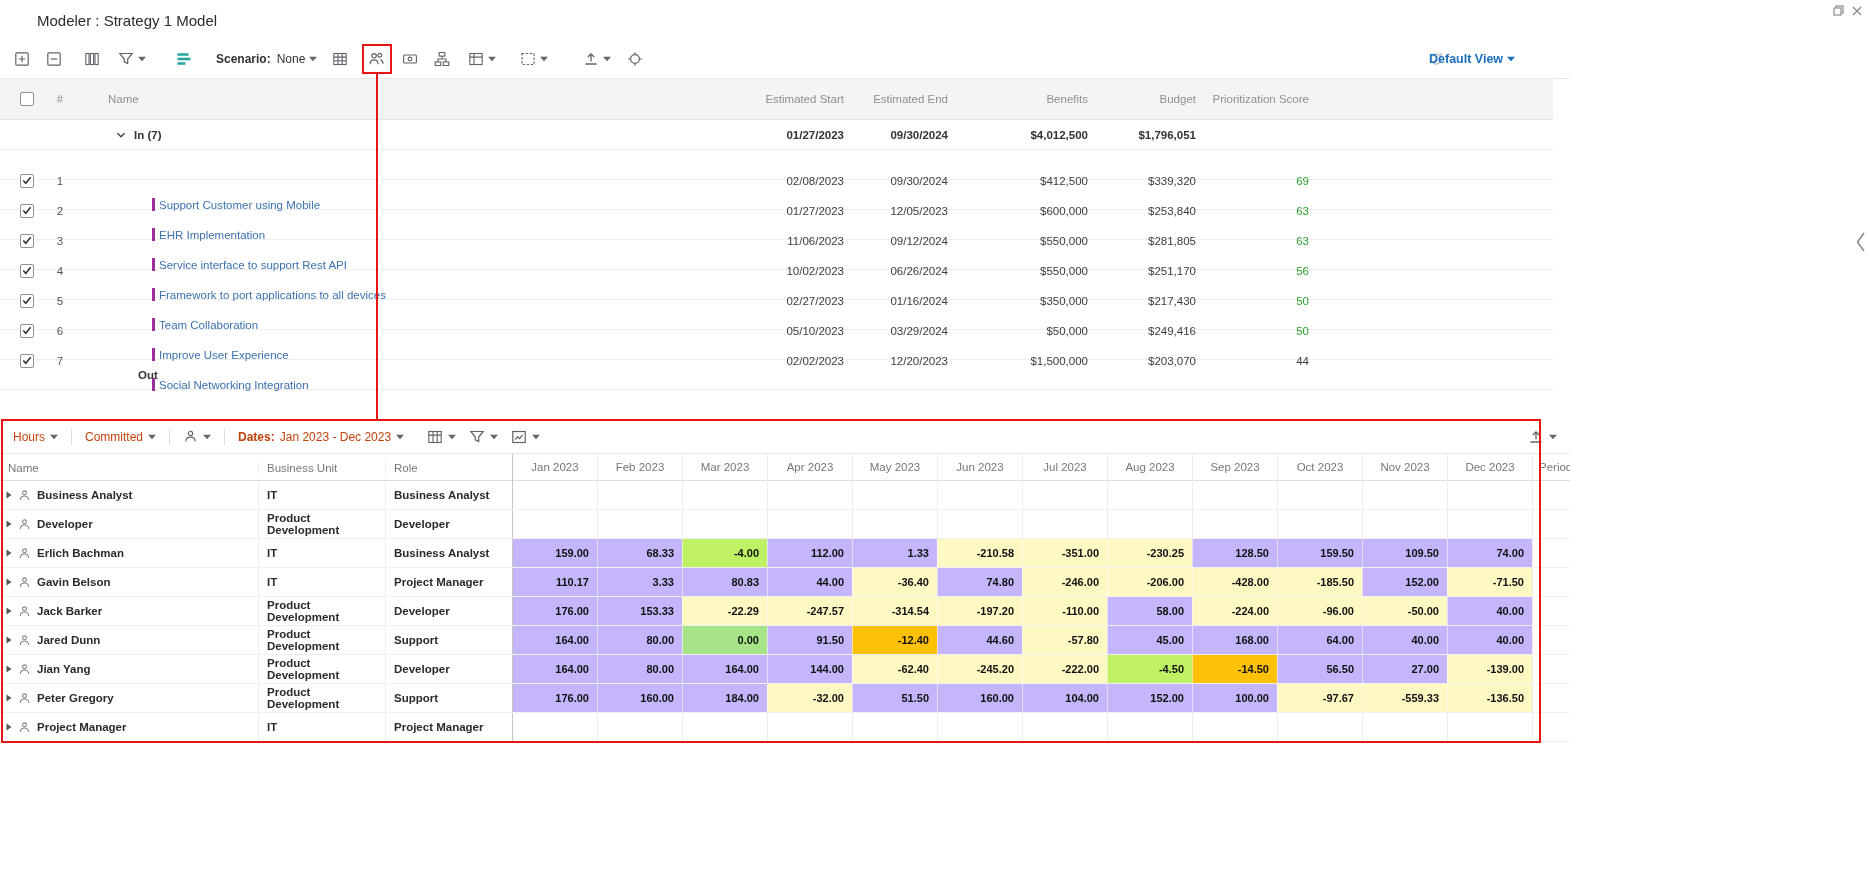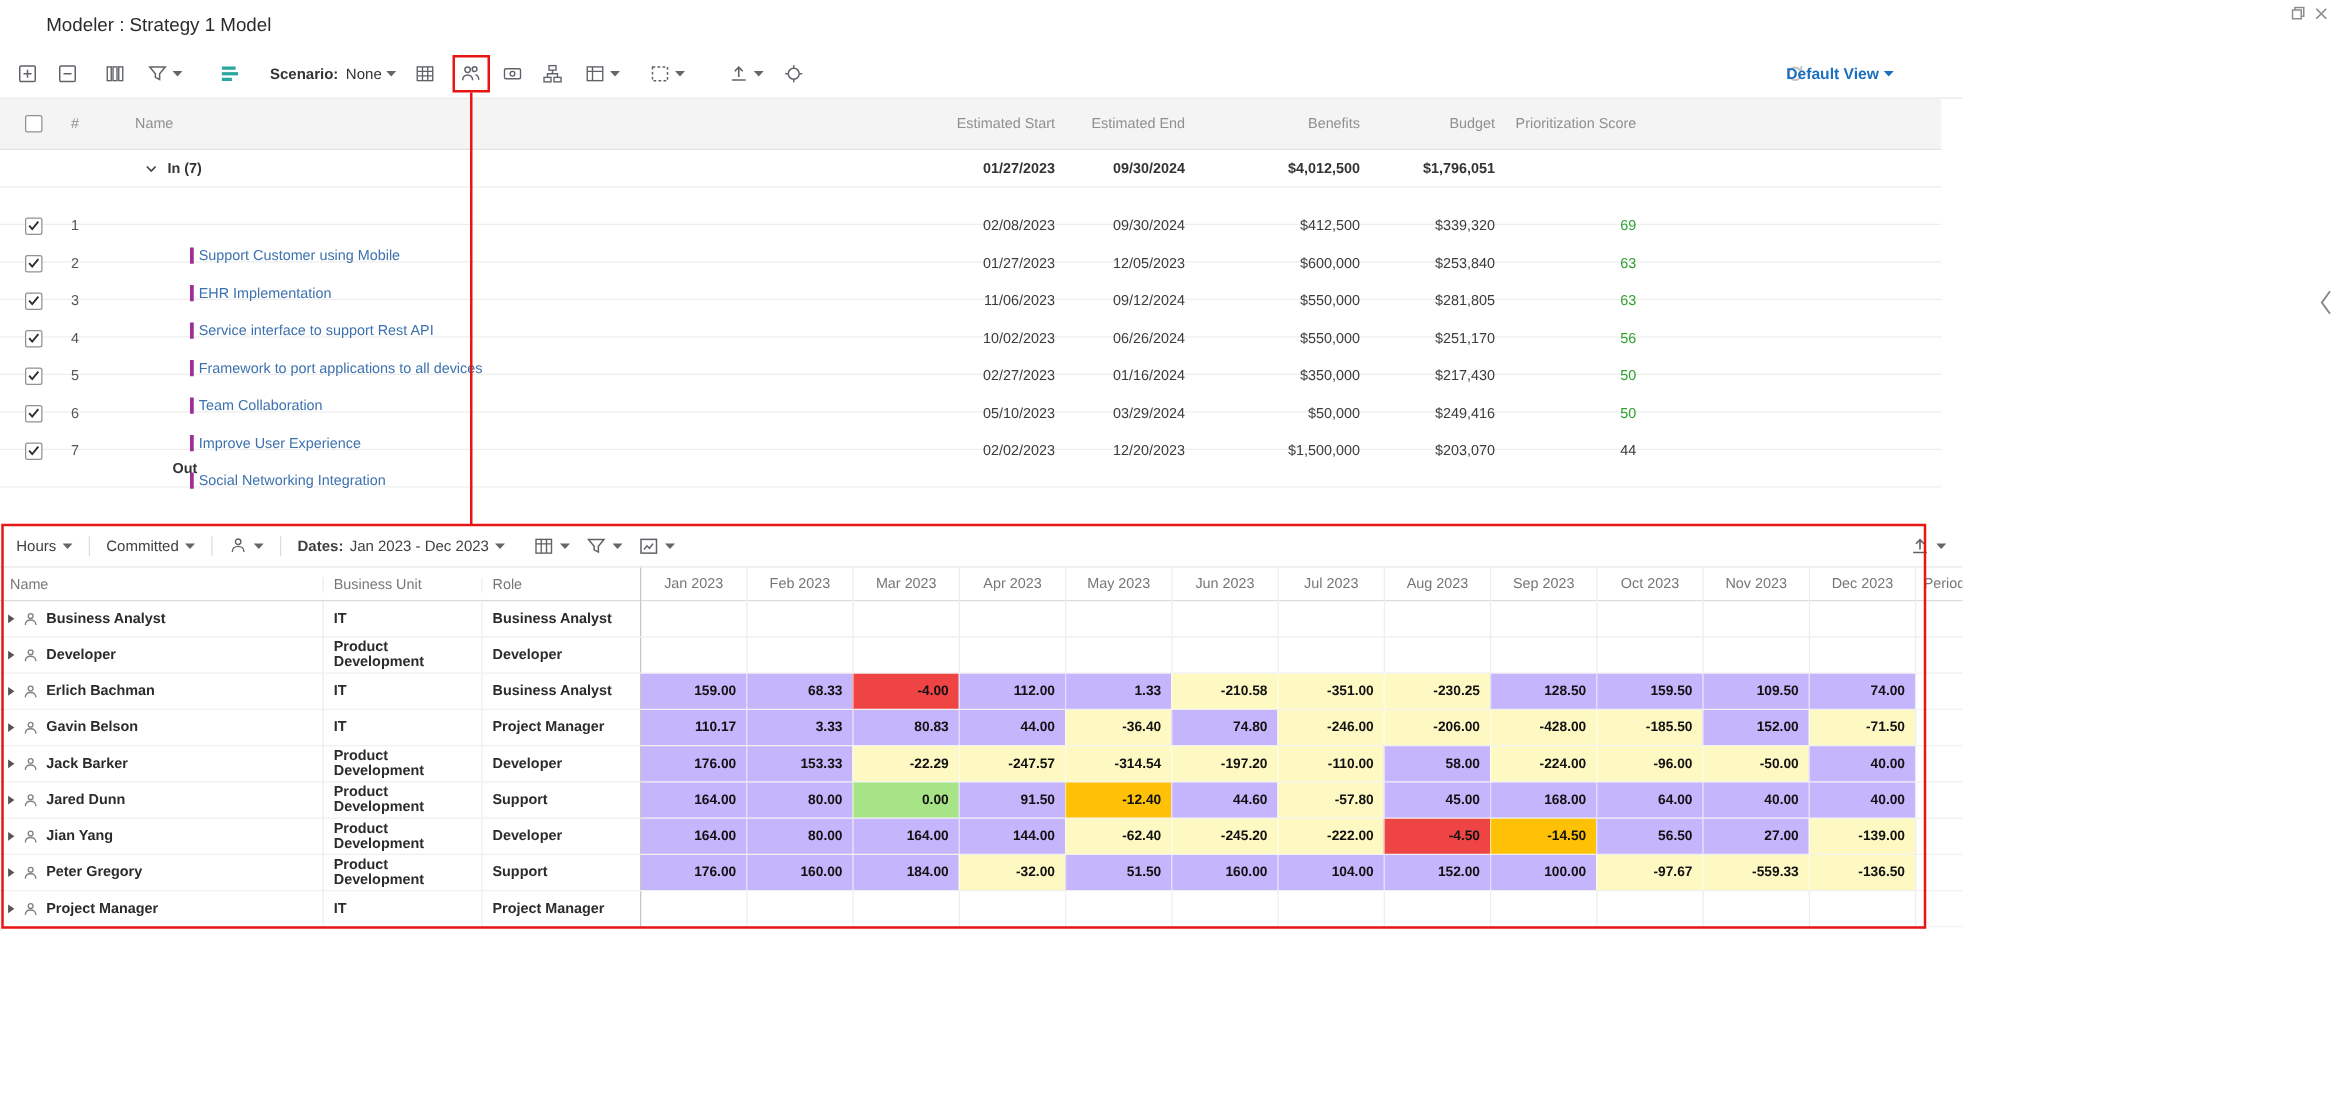--- a/index.html
+++ b/index.html
@@ -39,41 +39,41 @@
   .groupname { display:flex; align-items:center; gap:7px; padding-left:40px; font-weight:700; color:#333; }
   .outname { padding-left:63px; font-weight:700; color:#333; }
   .gchev { display:inline-flex; cursor:pointer; }
   .score-green { color:#2fa12f; }
 
   
   .collapse-tab { position:absolute; right:4px; top:231px; cursor:pointer; }
 
   
   .rpanel { position:absolute; left:0; top:420px; width:1570px; background:#fff; overflow:hidden; }
-  .rp-toolbar { height:33px; display:flex; align-items:center; padding:0 13px; gap:13px; font-size:12px; color:#404040; }
+  .rp-toolbar { height:33px; display:flex; align-items:center; padding:0 13px; gap:13px; font-size:12px; color:#c2410c; }
   .rp-group { display:inline-flex; align-items:center; gap:5px; cursor:pointer; }
   .vsep { width:1px; height:16px; background:#ddd; }
   .rp-spacer { flex:1; }
   .rtable { width:1617px; }
   .rrow { display:grid; grid-template-columns:258px 127px 127px repeat(13, 85px);
           height:29px; border-bottom:1px solid #f0f0f0; font-size:11.5px; align-items:stretch; }
   .rheader { height:28px; border-top:1px solid #e8e8e8; border-bottom:1px solid #dcdcdc; color:#777; align-items:center; }
   .rh { padding-left:8px; }
   .bl { border-left:1px solid #ededed; }
   .rh-month { text-align:center; border-left:1px solid #ededed; line-height:27px; }
   .rh-period { padding-left:6px; border-left:1px solid #ededed; line-height:27px; }
   .rname { display:flex; align-items:center; gap:6px; padding-left:6px; font-weight:700; color:#2b2b2b; cursor:pointer; }
   .rexp, .rpers { display:inline-flex; }
   .rcol { display:flex; align-items:center; padding-left:8px; font-weight:700; color:#2b2b2b; border-left:1px solid #ededed; }
   .rval { text-align:right; padding-right:8px; line-height:28px; font-weight:700; font-size:11px; color:#111;
           border-left:1px solid #ededed; }
   .freeze { border-left:1px solid #c6c6c6 !important; }
   .c-green      { background:#c4b5fd; border-left:1px solid rgba(255,255,255,.55); }
   .c-red        { background:#fef9c3; border-left:1px solid rgba(255,255,255,.55); }
-  .c-yellow     { background:#ef4444; border-left:1px solid rgba(255,255,255,.55); }
+  .c-yellow     { background:#bef264; border-left:1px solid rgba(255,255,255,.55); }
   .c-lightgreen { background:#a6e487; border-left:1px solid rgba(255,255,255,.55); }
   .c-amber      { background:#ffc106; border-left:1px solid rgba(255,255,255,.55); }
 
   
   .ann { position:absolute; z-index:60; pointer-events:none; }
   #ann-icon  { left:362px; top:44px; width:30px; height:30px; border:2px solid #e81515; }
   #ann-line  { left:376px; top:74px; width:2px; height:346px; background:#e81515; }
   #ann-panel { left:1px; top:419px; width:1540px; height:324px; border:2px solid #e81515; }
 </style>
 </head>

